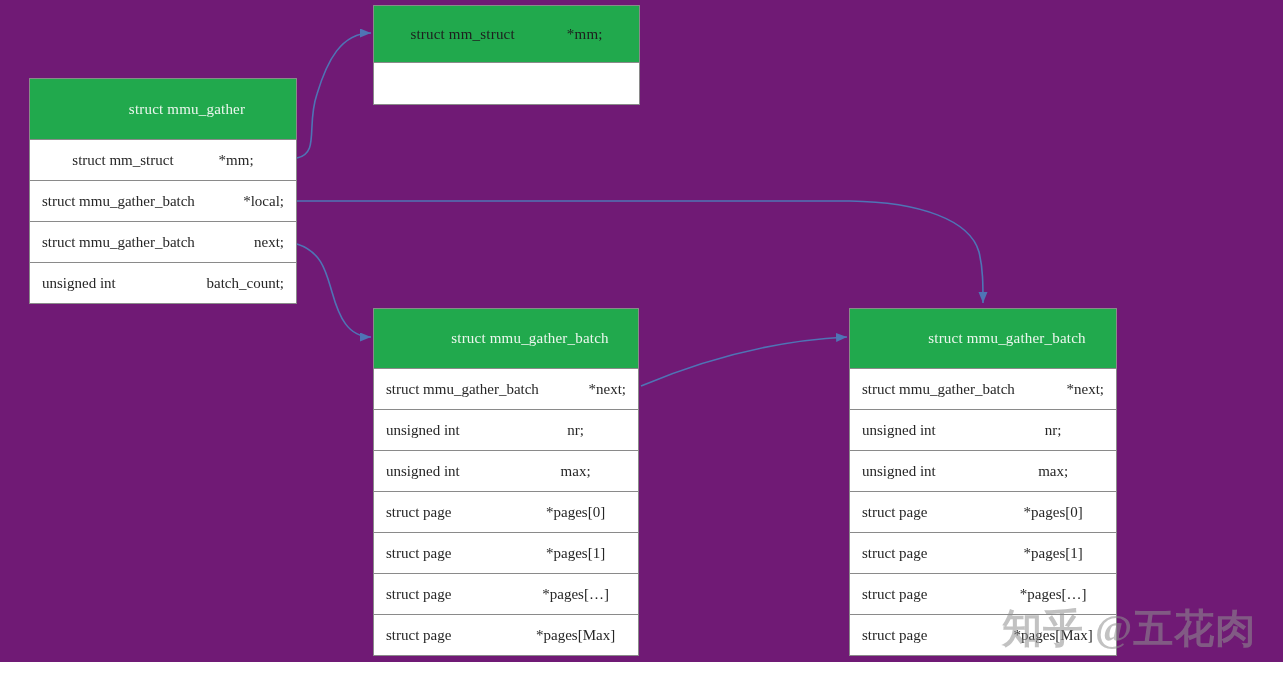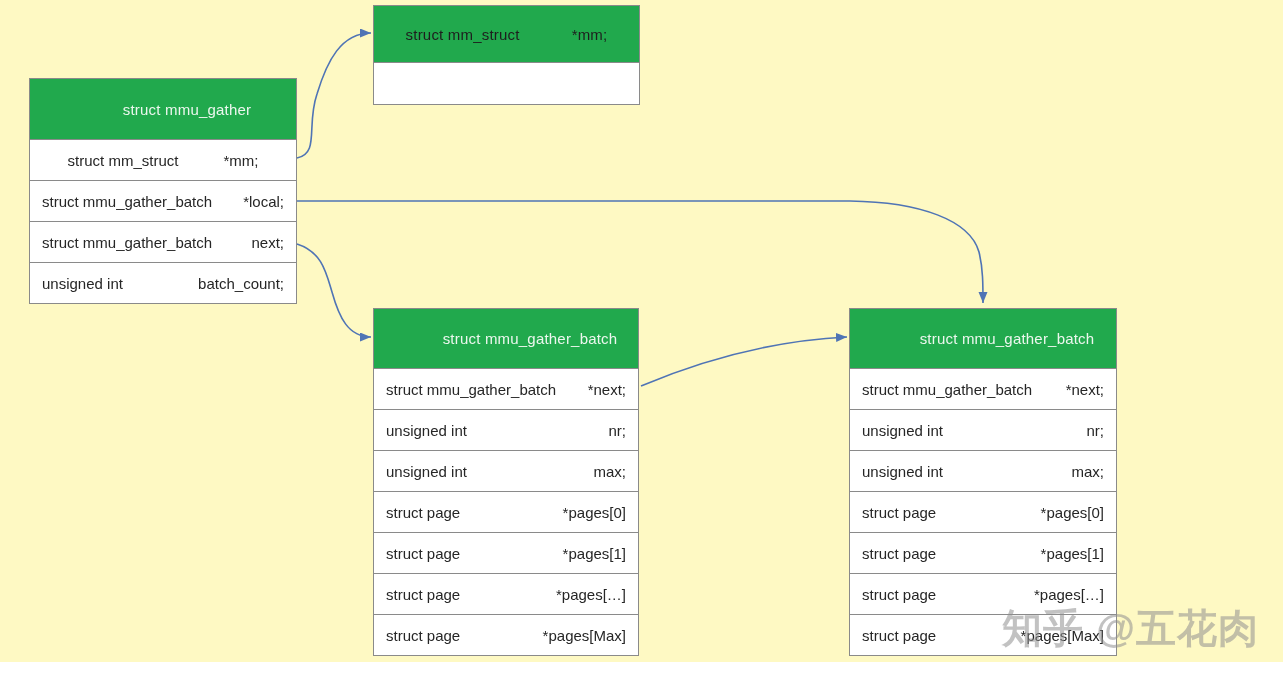--- a/index.html
+++ b/index.html
@@ -4,23 +4,23 @@
 <style>
   html, body {
     margin: 0;
     padding: 0;
     background: #ffffff;
   }
   .canvas {
     position: relative;
     width: 1283px;
     height: 662px;
-    background: #fef9c3;
+    background: #701a75;
     overflow: hidden;
-    font-family: Liberation Sans, sans-serif;
+    font-family: Liberation Serif, serif;
   }
   .arrows {
     position: absolute;
     left: 0;
     top: 0;
     width: 1283px;
     height: 677px;
     pointer-events: none;
     z-index: 2;
   }
@@ -53,21 +53,21 @@
     padding: 0 12px;
     white-space: nowrap;
   }
   .row span { white-space: nowrap; }
   .row.split { justify-content: space-between; }
   .row.center { justify-content: center; gap: 45px; }
   .row.cols { justify-content: space-between; }
   .row.cols .fname {
     width: 42%;
     flex: 0 1 auto;
-    text-align: right;
+    text-align: center;
     overflow: visible;
     margin-left: 44px;
   }
   .watermark {
     position: absolute;
     left: 1002px;
     top: 601px;
     font-size: 40px;
     font-weight: 700;
     letter-spacing: 1px;

